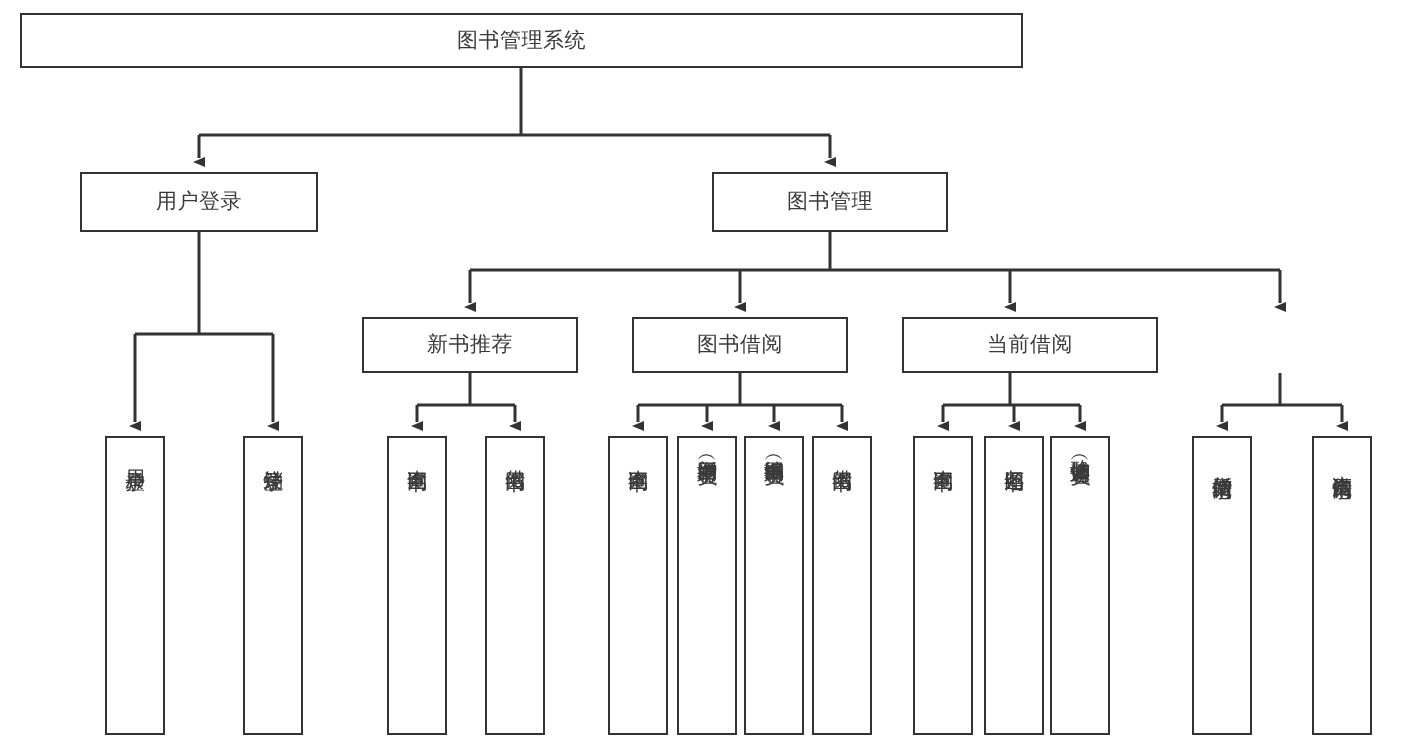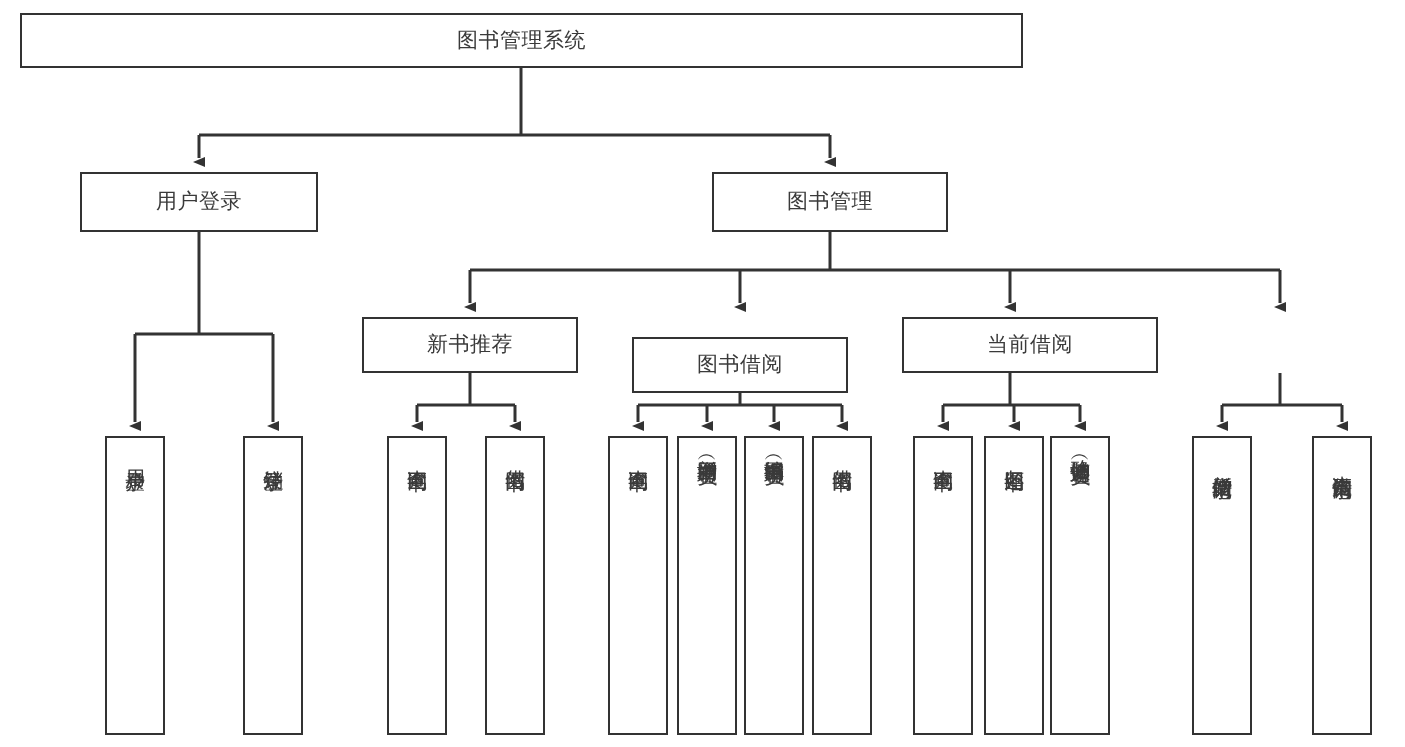--- a/index.html
+++ b/index.html
@@ -126,21 +126,21 @@
   <div class="node node-h" style="left:80px; top:172px; width:238px; height:60px;">
     <span class="label">用户登录</span>
   </div>
   <div class="node node-h" style="left:362px; top:317px; width:216px; height:56px;">
     <span class="label">新书推荐</span>
   </div>
 
   <div class="node node-h" style="left:712px; top:172px; width:236px; height:60px;">
     <span class="label">图书管理</span>
   </div>
-  <div class="node node-h" style="left:632px; top:317px; width:216px; height:56px;margin-top:20px;">
+  <div class="node node-h" style="left:632px; top:317px; width:216px; height:56px;">
     <span class="label">图书借阅</span>
   </div>
   <div class="node node-h" style="left:902px; top:317px; width:256px; height:56px;">
     <span class="label">当前借阅</span>
   </div>
 
   <div class="node node-v" style="left:105px; top:436px; width:60px; height:299px;">
     <span class="label">用户登录</span>
   </div>
   <div class="node node-v" style="left:243px; top:436px; width:60px; height:299px;">

